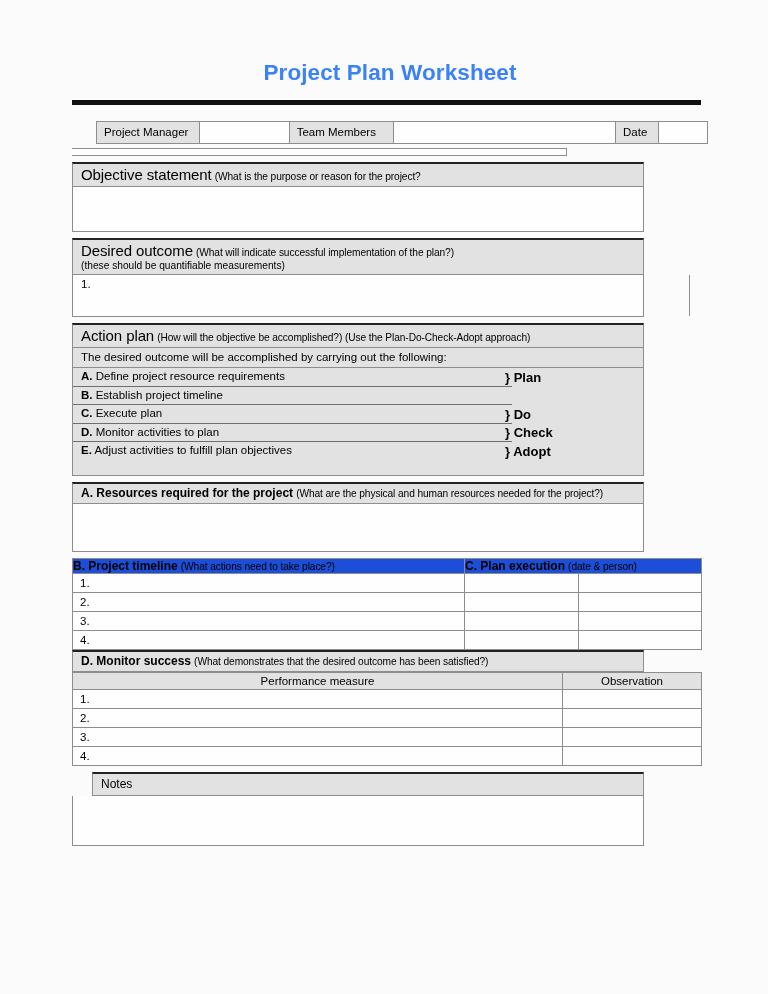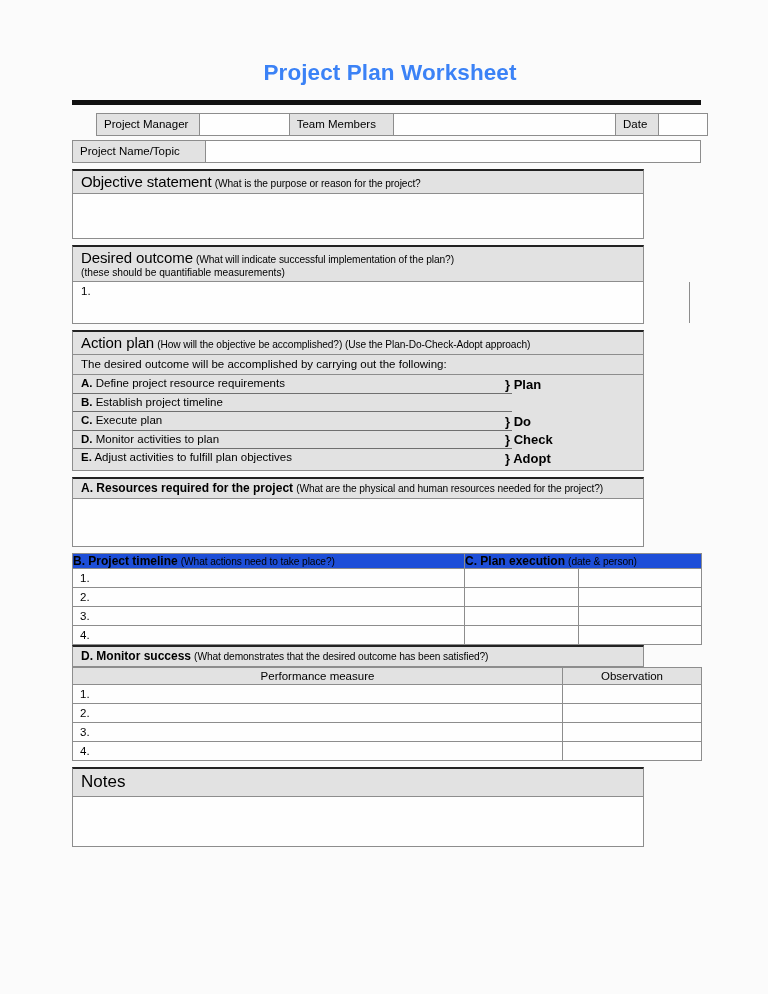--- a/index.html
+++ b/index.html
@@ -59,21 +59,21 @@
     background: #e2e2e2;
     padding: 3px 7px;
     font-size: 11.5px;
     line-height: 15px;
     white-space: nowrap;
     overflow: hidden;
   }
   .cell.white { background: #fefefe; }
 
   
-  .idrow { margin-top: 8px; padding-left: 24px; }
+  .idrow { margin-top: 16px; padding-left: 24px; }
   .idrow .c-pm     { width: 107px; }
   .idrow .c-pmv    { width: 92px;  border-left: none; }
   .idrow .c-tm     { width: 107px; border-left: none; }
   .idrow .c-tmv    { width: 229px; border-left: none; }
   .idrow .c-dt     { width: 44px;  border-left: none; }
   .idrow .c-dtv    { width: 50px;  border-left: none; }
 
   .pnrow { margin-top: 4px; }
   .pnrow .c-pn  { width: 134px; }
   .pnrow .c-pnv { width: 495px; border-left: none; }
@@ -134,21 +134,21 @@
     padding: 2px 8px 2px 8px;
     font-size: 11.5px;
     line-height: 15px;
   }
   .aprows {
     box-sizing: border-box;
     border: 1px solid #8d8d8d;
     border-top: none;
     background: #e2e2e2;
     position: relative;
-    padding-bottom: 2px;
+    padding-bottom: 14px;
   }
   .aprow {
     position: relative;
     height: 18.5px;
     display: flex;
     align-items: center;
   }
   .aptext {
     position: absolute;
     left: 8px; top: 2px;
@@ -201,21 +201,22 @@
     text-align: left;
     font-weight: normal;
   }
   .bsec { font-size: 12px; font-weight: bold; }
   .notes {
     box-sizing: border-box;
     border: 1px solid #8d8d8d;
     border-top: 2px solid #222;
     background: #e2e2e2;
     padding: 3px 8px 4px 8px;
-    font-size: 17px;
+    font-size: 12px;
+    margin-left: 20px;
   }
 </style>
 </head>
 <body>
 
 <div class="page">
 
   <div class="title">Project Plan Worksheet</div>
 
   <div class="doc">
@@ -225,21 +226,20 @@
     <div class="row idrow">
       <div class="cell c-pm">Project Manager</div>
       <div class="cell white c-pmv"></div>
       <div class="cell c-tm">Team Members</div>
       <div class="cell white c-tmv"></div>
       <div class="cell c-dt">Date</div>
       <div class="cell white c-dtv"></div>
     </div>
 
     <div class="row pnrow">
-      <div class="cell c-pn">Project Name/Topic</div>
       <div class="cell white c-pnv"></div>
     </div>
 
     <div class="block">
       <div class="bandhdr">
         <span class="bigname">Objective statement</span>
         <span class="hint">(What is the purpose or reason for the project?</span>
       </div>
       <div class="answer h45"></div>
     </div>

